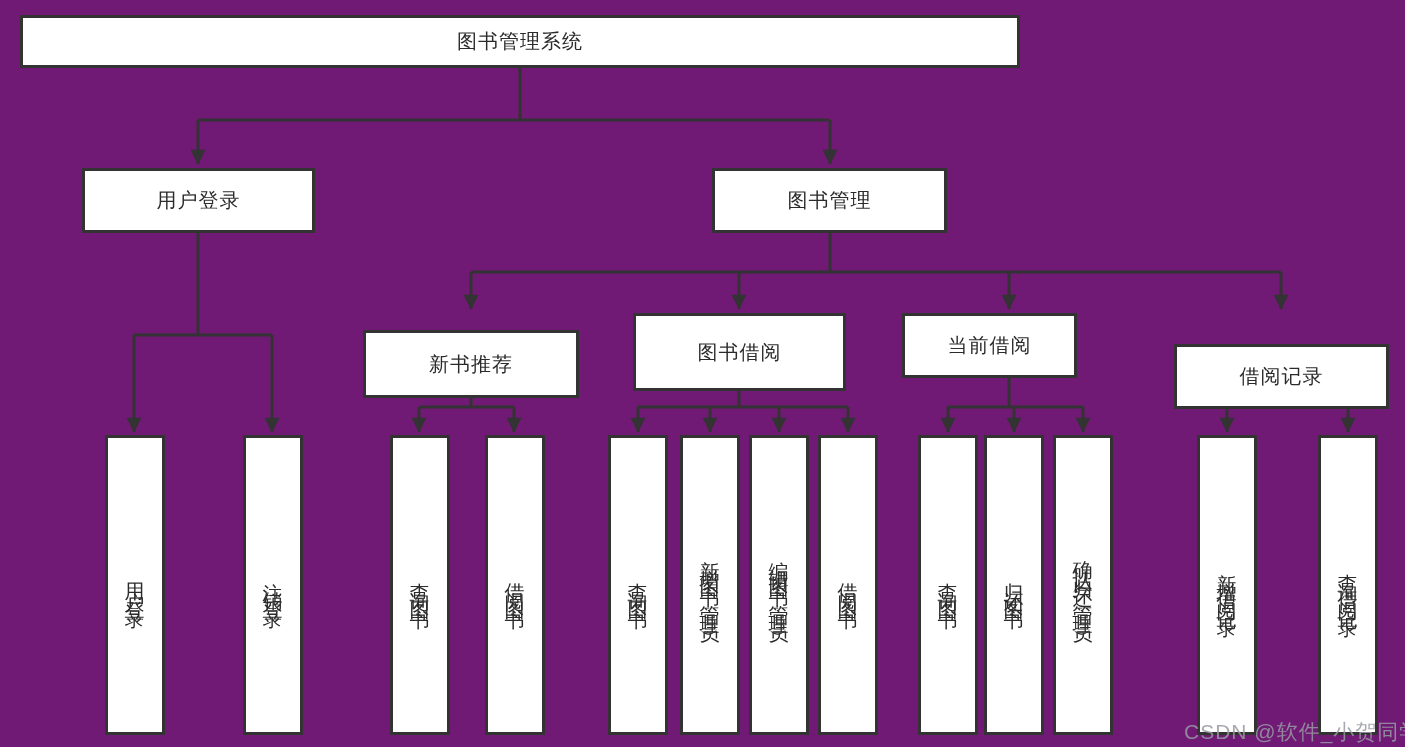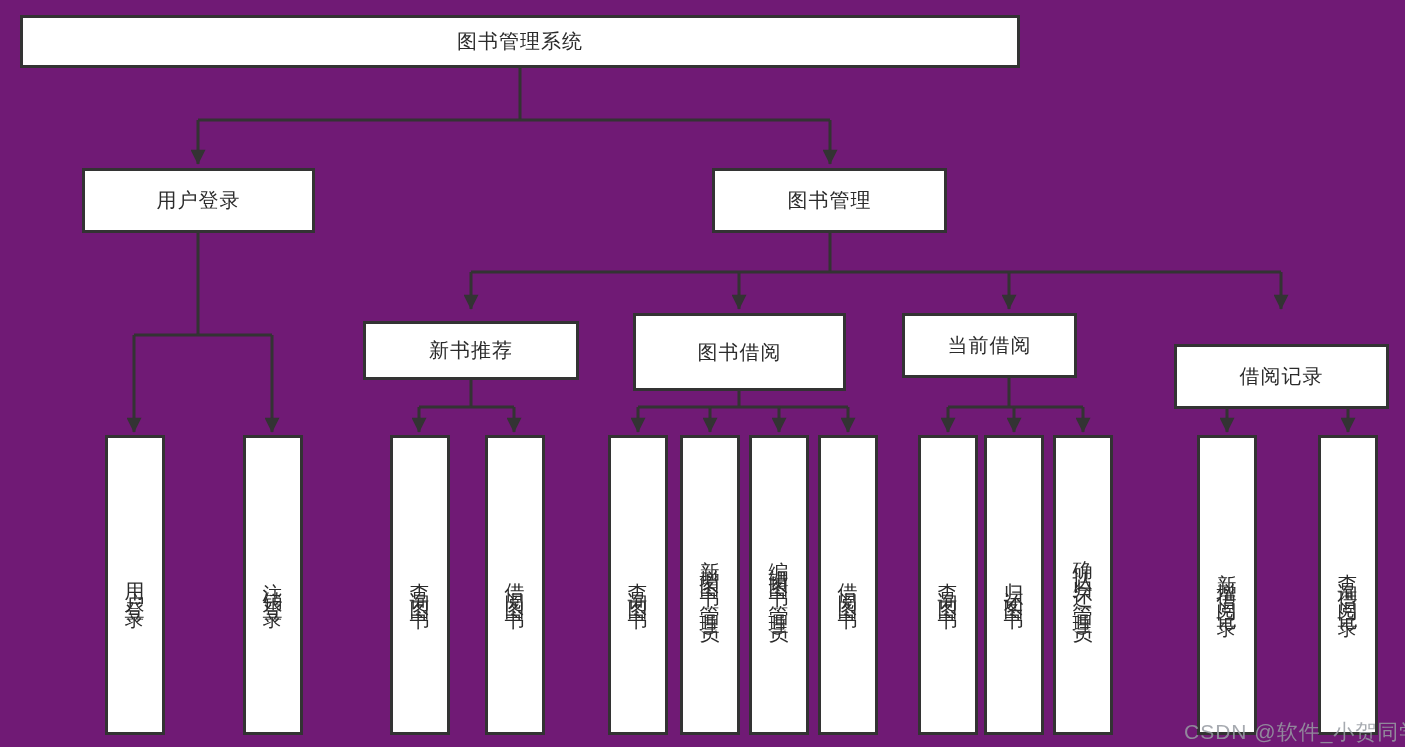--- a/index.html
+++ b/index.html
@@ -56,21 +56,21 @@
     color: rgba(150, 155, 162, 0.85);
     letter-spacing: 1px;
     white-space: nowrap;
     z-index: 5;
   }
 
   
   #root-box        { left: 20px;   top: 15px;  width: 1000px; height: 53px; }
   #n-user-login    { left: 82px;   top: 168px; width: 233px;  height: 65px; }
   #n-book-mgmt     { left: 712px;  top: 168px; width: 235px;  height: 65px; justify-content: center; }
-  #n-new-book      { left: 363px;  top: 321px; width: 216px;  height: 59px; }
+  #n-new-book      { left: 363px;  top: 330px; width: 216px;  height: 68px; }
   #n-book-borrow   { left: 633px;  top: 313px; width: 213px;  height: 78px; }
   #n-cur-borrow    { left: 902px;  top: 313px; width: 175px;  height: 65px; }
   #n-borrow-rec    { left: 1174px; top: 313px; width: 215px;  height: 65px; margin-top: 31px; }
 
   #leaf-0  { left: 105px; }
   #leaf-1  { left: 243px; }
   #leaf-2  { left: 390px; }
   #leaf-3  { left: 485px; }
   #leaf-4  { left: 608px; }
   #leaf-5  { left: 680px; }

